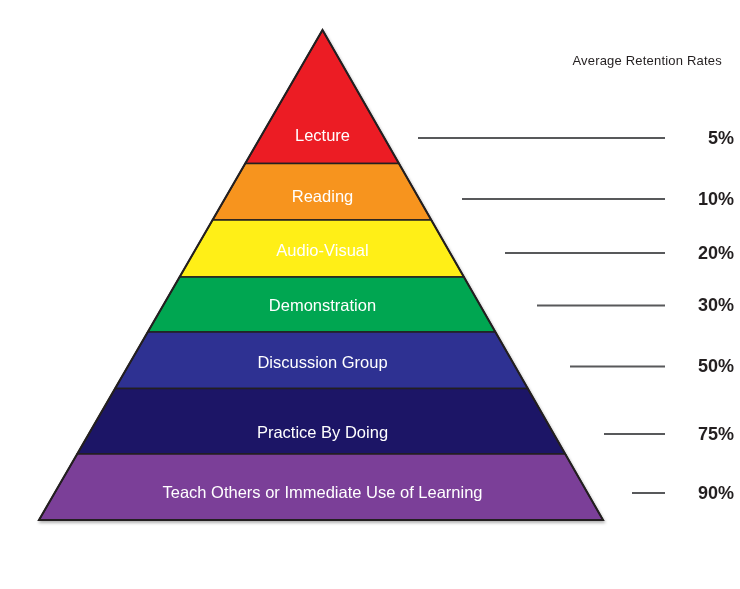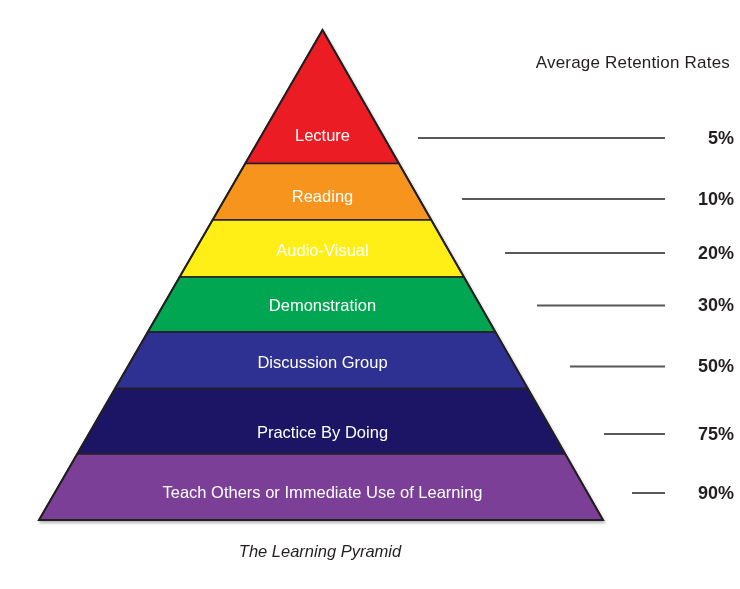--- a/index.html
+++ b/index.html
@@ -22,22 +22,22 @@
   }
   svg text {
     font-family: "Liberation Sans", sans-serif;
   }
   .pyramid-shape {
     filter: drop-shadow(1px 2px 1.5px rgba(0,0,0,0.30));
   }
   .rates-heading {
     position: absolute;
     top: 53px;
-    right: 10px;
-    font-size: 17px;
+    right: 18px;
+    font-size: 13px;
     color: #231f20;
     letter-spacing: 0.2px;
     white-space: nowrap;
   }
   .caption {
     position: absolute;
     top: 539px;
     left: 0;
     width: 640px;
     text-align: center;
@@ -79,15 +79,14 @@
       <text x="734" y="372" text-anchor="end" fill="#231f20" font-size="18" font-weight="600">50%</text>
       <text x="322.5" y="438" text-anchor="middle" fill="#ffffff" font-size="16.5">Practice By Doing</text>
       <line x1="604" y1="434" x2="665" y2="434" stroke="#58595b" stroke-width="1.8"></line>
       <text x="734" y="439.5" text-anchor="end" fill="#231f20" font-size="18" font-weight="600">75%</text>
       <text x="322.5" y="498" text-anchor="middle" fill="#ffffff" font-size="16.5">Teach Others or Immediate Use of Learning</text>
       <line x1="632" y1="493" x2="665" y2="493" stroke="#58595b" stroke-width="1.8"></line>
       <text x="734" y="498.5" text-anchor="end" fill="#231f20" font-size="18" font-weight="600">90%</text>
     </svg>
   <div class="rates-heading">Average Retention Rates</div>
   <div class="caption">
-    <div>The Learning Pyramid</div>
   </div>
 </div>
 
 </body></html>

